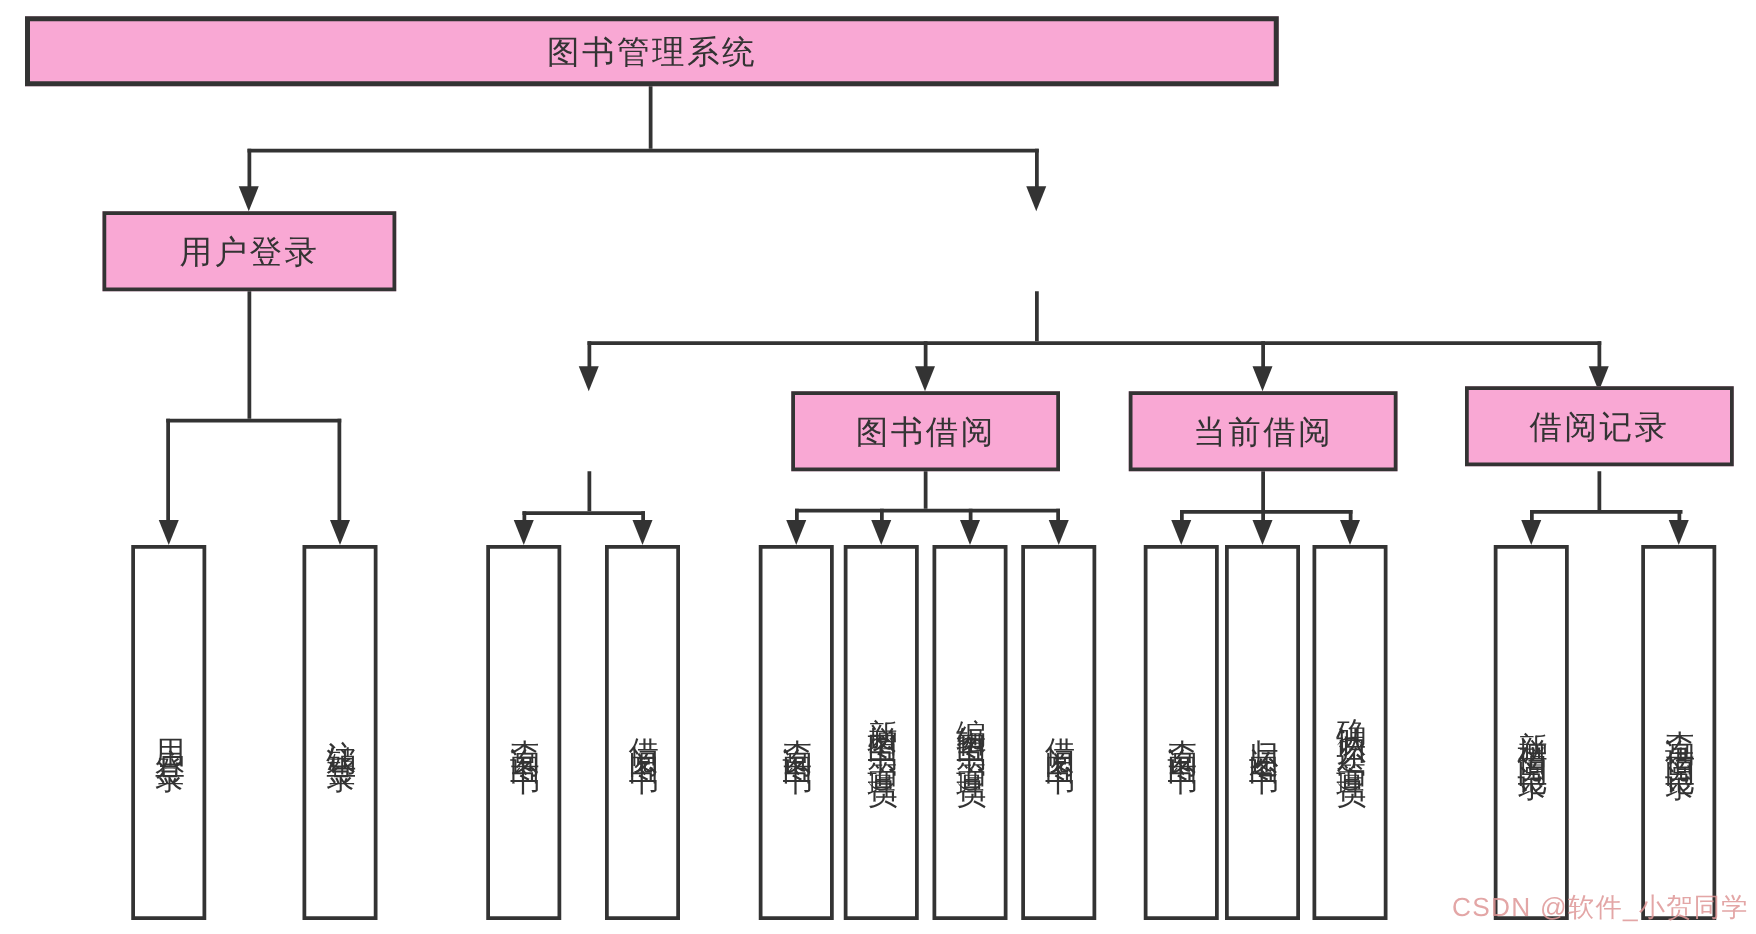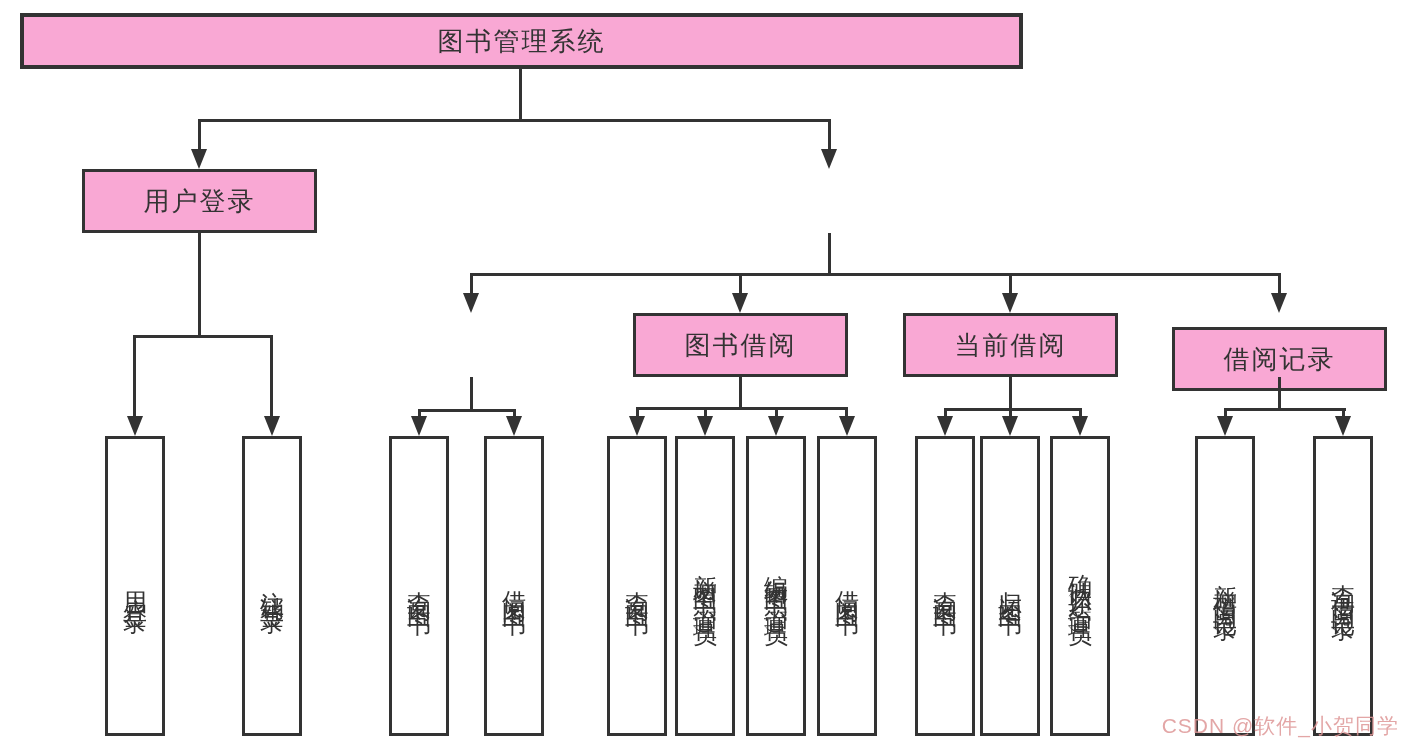--- a/index.html
+++ b/index.html
@@ -63,21 +63,21 @@
   <div class="arr" style="left:1002px;top:293px;"></div>
   <div class="vline" style="left:1278px;top:273px;height:22px;"></div>
   <div class="arr" style="left:1271px;top:293px;"></div>
 
   <div class="node" style="left:633px;top:313px;width:215px;height:64px;text-align:right;">
     <span class="lbl">图书借阅</span>
   </div>
   <div class="node" style="left:903px;top:313px;width:215px;height:64px;">
     <span class="lbl">当前借阅</span>
   </div>
-  <div class="node" style="left:1172px;top:327px;width:215px;height:64px;">
+  <div class="node" style="left:1172px;top:309px;width:215px;height:64px;">
     <span class="lbl">借阅记录</span>
   </div>
 
   <div class="vline" style="left:470px;top:377px;height:32px;"></div>
   <div class="hline" style="left:418px;top:409px;width:98px;"></div>
   <div class="vline" style="left:418px;top:409px;height:10px;"></div>
   <div class="arr" style="left:411px;top:416px;"></div>
   <div class="vline" style="left:513px;top:409px;height:10px;"></div>
   <div class="arr" style="left:506px;top:416px;"></div>
 

